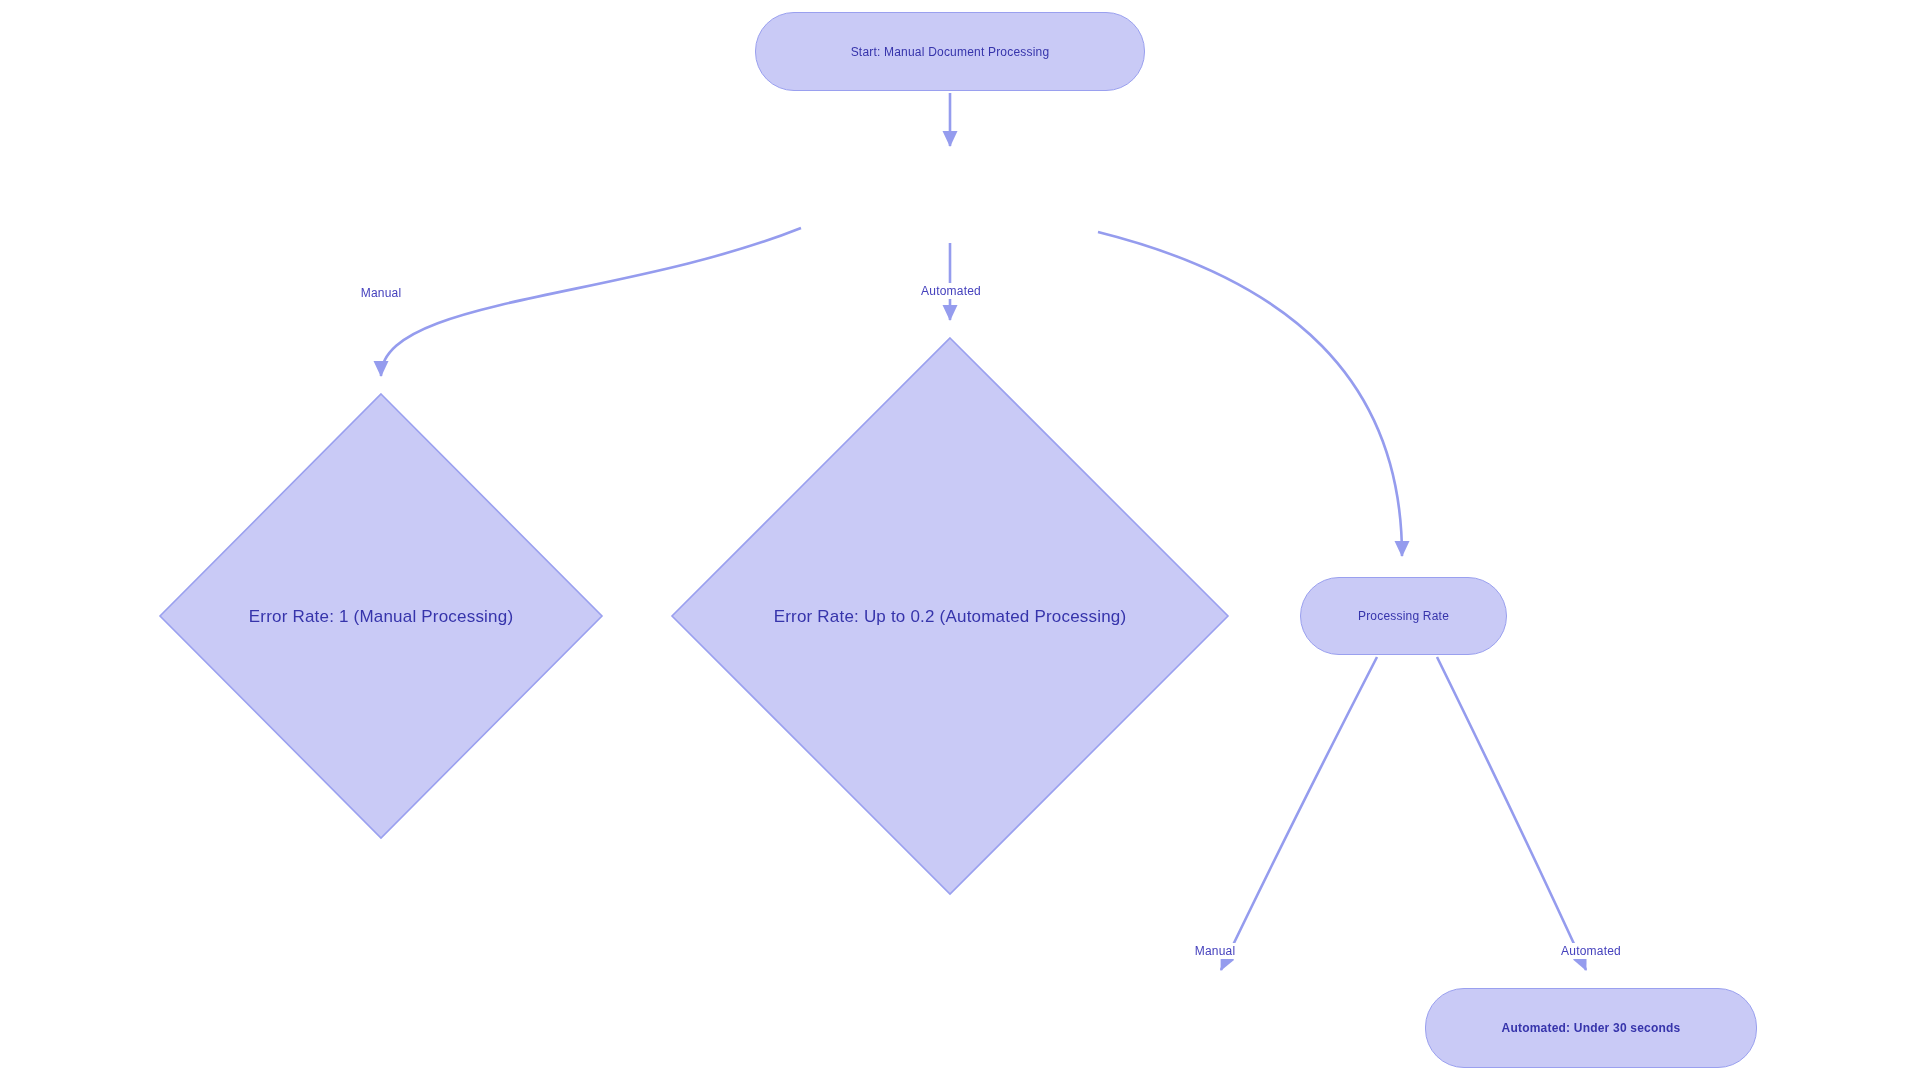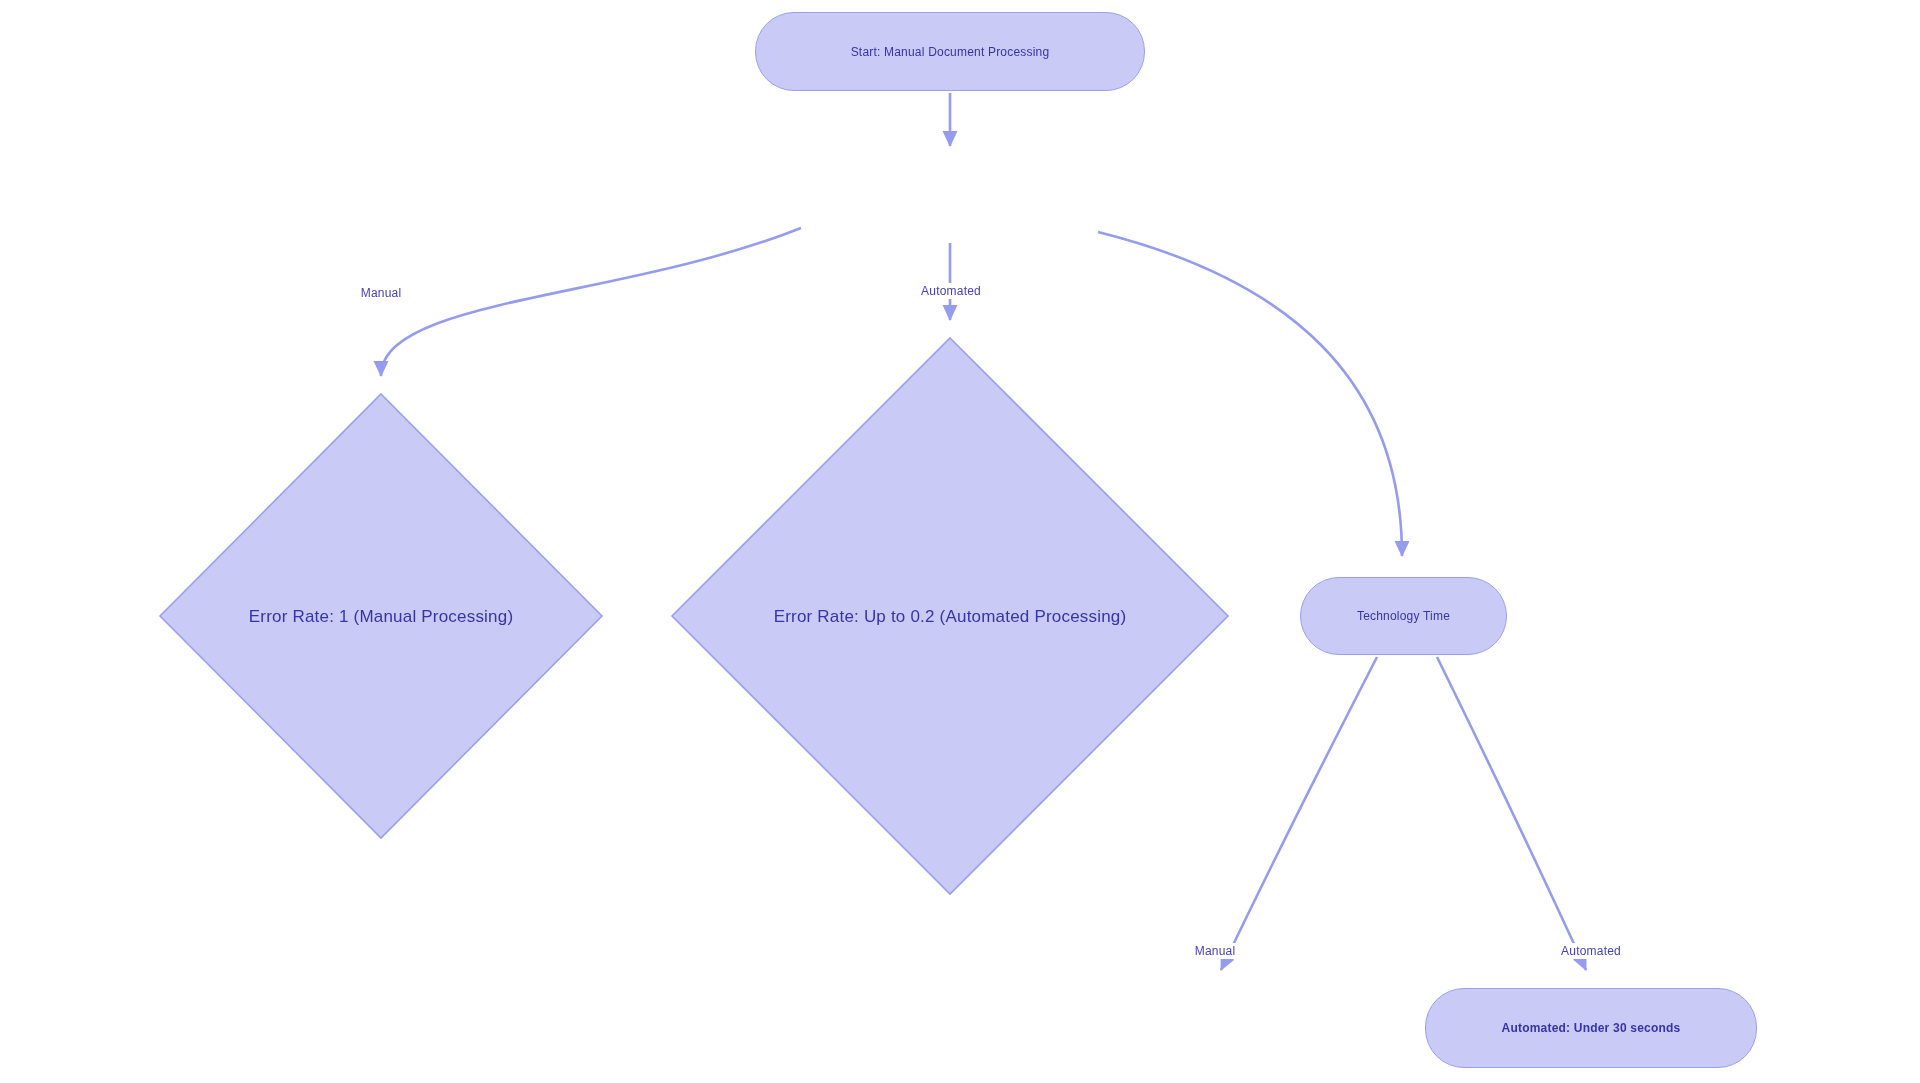--- a/index.html
+++ b/index.html
@@ -84,21 +84,21 @@
     <polygon points="381,394 602,616 381,838 160,616" fill="var(--node-fill)" stroke="var(--node-border)" stroke-width="1.6"></polygon>
     <polygon points="950,338 1228,616 950,894 672,616" fill="var(--node-fill)" stroke="var(--node-border)" stroke-width="1.6"></polygon>
   </svg>
 
   <div class="pill node-start">
     <span>Start: Manual Document Processing</span>
   </div>
 
 
   <div class="pill node-processing">
-    <span>Technology Time</span>
+    <span>Processing Rate</span>
   </div>
 
 
   <div class="pill node-automated-time">
     <span>Automated: Under 30 seconds</span>
   </div>
 
   <div class="diamond-label dlabel-error-manual">Error Rate: 1 (Manual Processing)</div>
   <div class="diamond-label dlabel-error-automated">Error Rate: Up to 0.2 (Automated Processing)</div>
 

